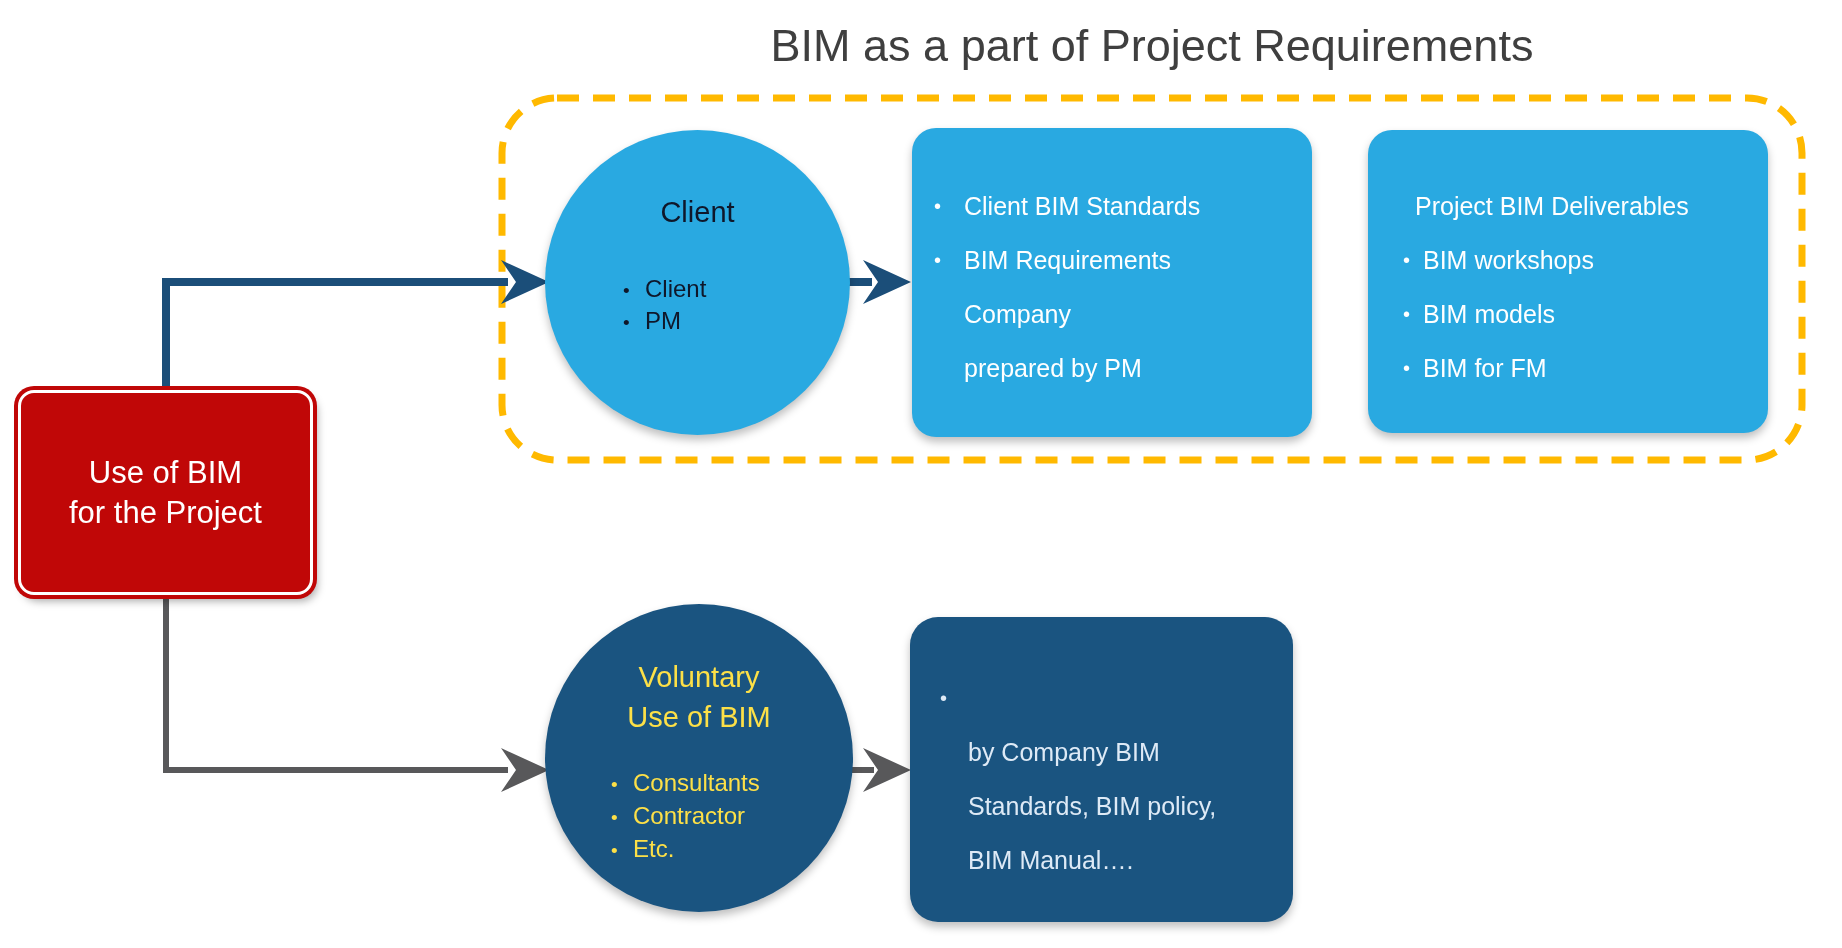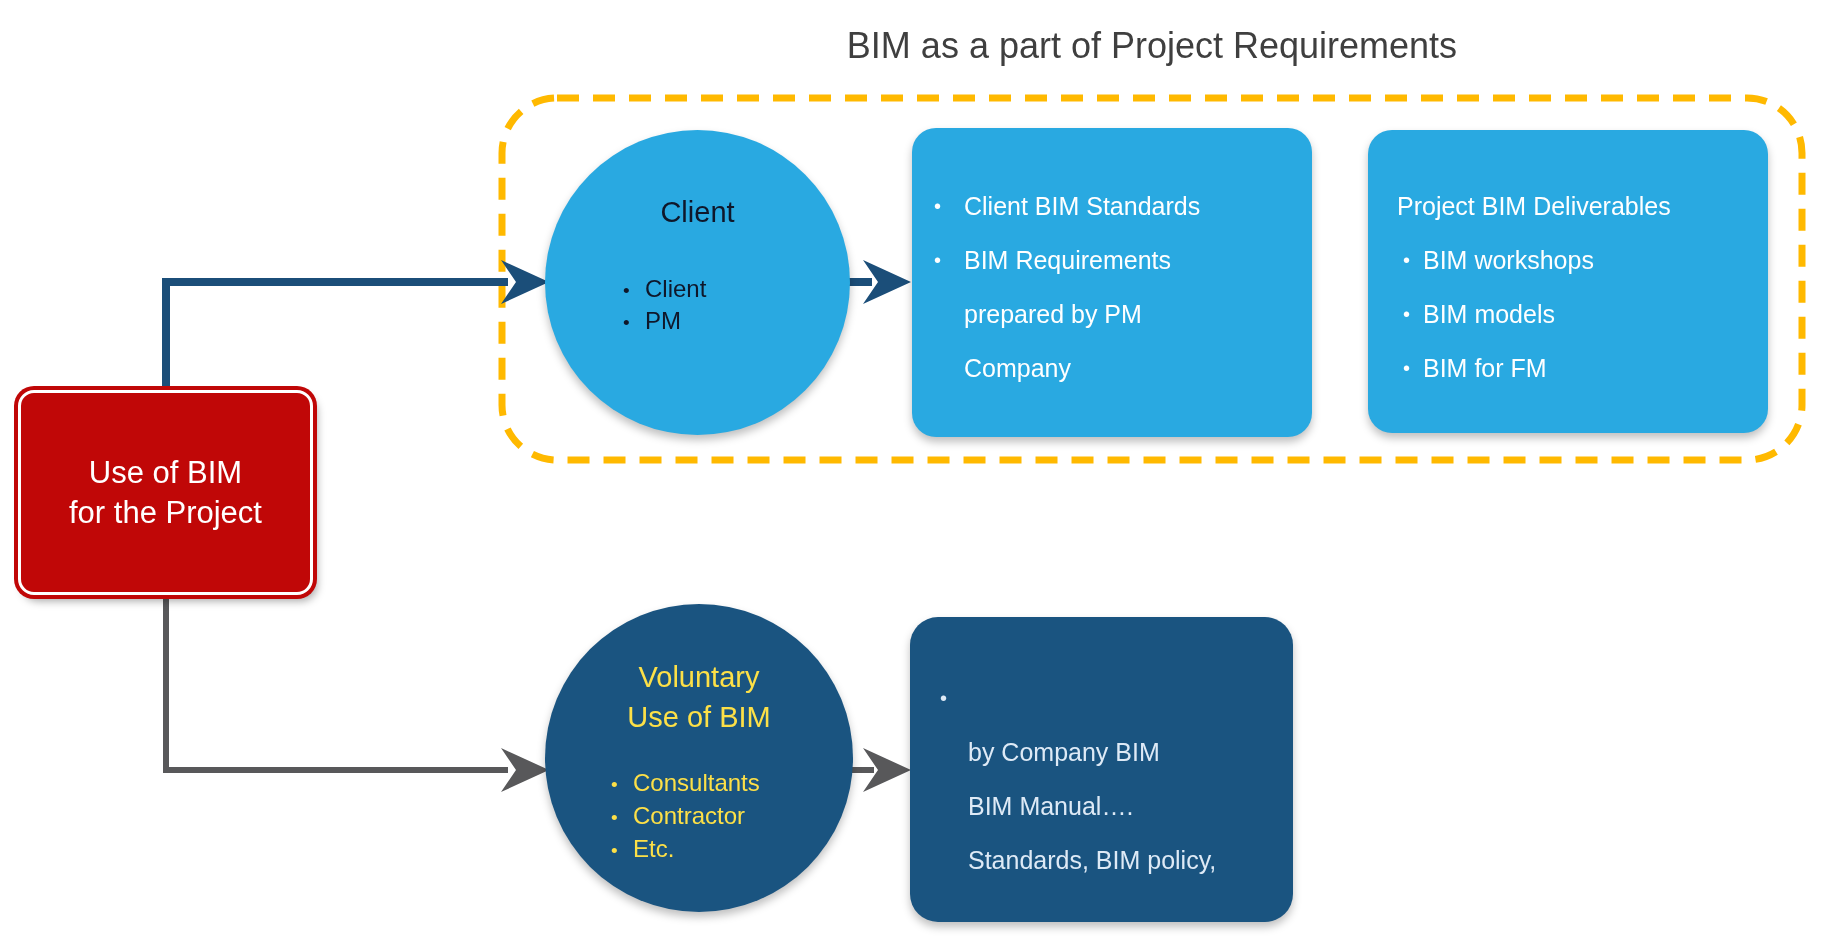--- a/index.html
+++ b/index.html
@@ -19,21 +19,21 @@
     width:1842px;height:948px;
     background:#fff;
     overflow:hidden;
   }
   .overlay{position:absolute;left:0;top:0;width:1842px;height:948px;z-index:1;}
   .shape{position:absolute;z-index:2;}
   .soft-shadow{box-shadow:0 5px 8px rgba(0,0,0,0.25);}
 
   .diagram-title{
     position:absolute;left:502px;top:24px;width:1300px;
-    text-align:center;font-size:36px;line-height:44px;
+    text-align:center;font-size:45px;line-height:44px;
     color:var(--title-gray);z-index:2;
   }
 
   
   .circle-top{
     left:545px;top:130px;width:305px;height:305px;
     background:var(--light-blue);border-radius:50%;
     color:#0f172a;
   }
   .circle-top .heading{
@@ -54,21 +54,21 @@
   }
   .box-right{
     left:1368px;top:130px;width:400px;height:303px;
     background:var(--light-blue);border-radius:24px;
     color:#fff;padding:49px 20px 0 27px;
     font-size:25px;
   }
   .brow{display:flex;align-items:center;height:54px;}
   .brow .dot{width:30px;flex:0 0 30px;font-size:20px;}
   .brow.cont{padding-left:30px;}
-  .box-right .brow.head-row{padding-left:2px;}
+  .box-right .brow.head-row{padding-left:2px;margin-left:18px;}
   .box-right .brow .dot{width:28px;flex:0 0 28px;padding-left:8px;}
 
   
   .red-box{
     left:18px;top:390px;width:295px;height:205px;
     background:var(--red);
     border:3px solid #fff;border-radius:16px;
     box-shadow:0 0 0 4px var(--red), 4px 6px 8px rgba(0,0,0,0.35);
     display:flex;align-items:center;justify-content:center;text-align:center;
     color:#fff;font-size:31px;line-height:40px;
@@ -153,24 +153,24 @@
   <div class="shape soft-shadow box-mid">
     <div class="brow">
       <span class="dot">•</span>
       <span>Client BIM Standards</span>
     </div>
     <div class="brow">
       <span class="dot">•</span>
       <span>BIM Requirements</span>
     </div>
     <div class="brow cont">
+      <span>Company</span>
+    </div>
+    <div class="brow cont">
       <span>prepared by PM</span>
-    </div>
-    <div class="brow cont">
-      <span>Company</span>
     </div>
   </div>
 
   <div class="shape soft-shadow box-right">
     <div class="brow head-row">
       <span>Project BIM Deliverables</span>
     </div>
     <div class="brow">
       <span class="dot">•</span>
       <span>BIM workshops</span>
@@ -207,20 +207,20 @@
   </div>
 
   <div class="shape soft-shadow box-dark">
     <div class="brow">
       <span class="dot">•</span>
     </div>
     <div class="brow cont">
       <span>by Company BIM</span>
     </div>
     <div class="brow cont">
+      <span>Standards, BIM policy,</span>
+    </div>
+    <div class="brow cont">
       <span>BIM Manual….</span>
     </div>
-    <div class="brow cont">
-      <span>Standards, BIM policy,</span>
-    </div>
   </div>
 
 </div>
 
 </body></html>

